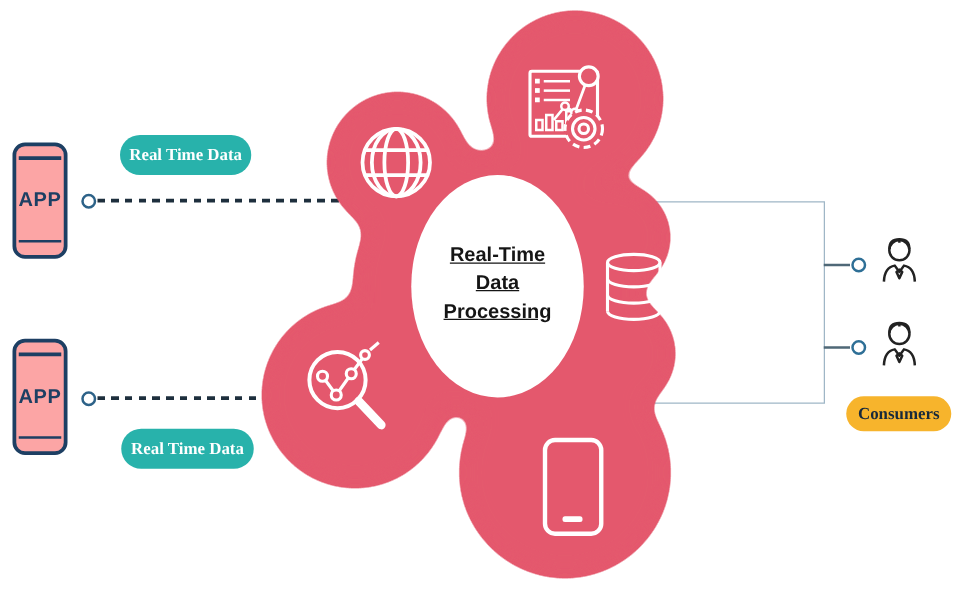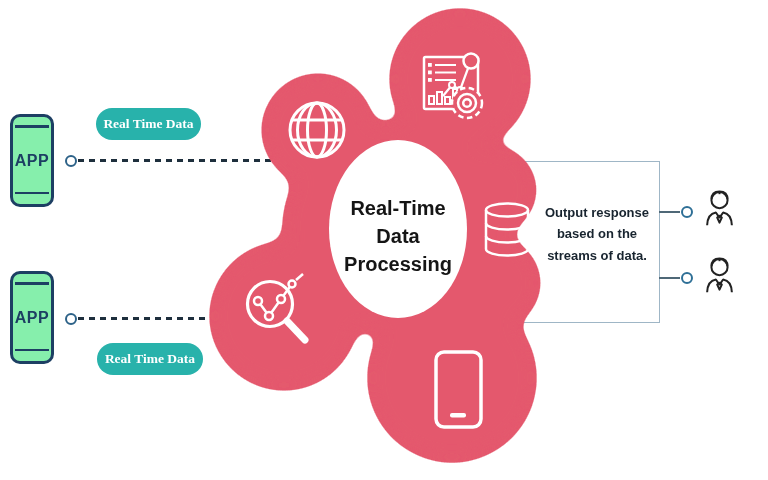--- a/index.html
+++ b/index.html
@@ -4,21 +4,21 @@
 <style>
   html,body{margin:0;padding:0;background:#fff;}
   .canvas{
     position:relative;width:768px;height:480px;background:#fff;overflow:hidden;
     font-family:"Liberation Sans",sans-serif;
   }
   
   .app-phone{
     position:absolute;width:38px;height:87px;
     border:3.5px solid var(--color-navy,#1d3f63);border-radius:10px;
-    background:#86efac;display:flex;align-items:center;justify-content:center;
+    background:#fca5a5;display:flex;align-items:center;justify-content:center;
   }
   .app-phone .line-top,.app-phone .line-bottom{
     position:absolute;left:2px;right:2px;height:2.5px;
     background:var(--color-navy,#1d3f63);
   }
   .app-phone .line-top{top:8px;}
   .app-phone .line-bottom{bottom:10px;}
   .app-label{
     font-size:16px;font-weight:700;color:var(--color-navy,#1d3f63);letter-spacing:.5px;
   }
@@ -55,22 +55,22 @@
     border:2.2px solid var(--color-connector,#2e6f96);background:#fff;z-index:2;
   }
   .person{position:absolute;width:33px;height:42px;z-index:2;}
   
   .blob-svg{position:absolute;left:0;top:0;z-index:1;}
   .blob-shape{fill:var(--color-red,#e4596d);}
   .red-fill{fill:var(--color-red,#e4596d);}
   .white-stroke{stroke:#fff;fill:none;}
   .center-title{
     position:absolute;left:328px;top:194px;width:140px;z-index:3;
-    text-align:center;font-size:20px;font-weight:700;color:#151515;
-    line-height:1.4;white-space:pre-line;
+    text-align:center;font-size:16px;font-weight:700;color:#151515;
+    line-height:1.4;white-space:pre-line;text-decoration:underline;
   }
 </style>
 </head>
 <body>
 
 <div class="canvas">
 
   <div class="output-box"></div>
 
   <div class="dash" style="left:78px;top:159px;width:208px;"></div>
@@ -169,23 +169,20 @@
   </div>
   <div class="app-phone" style="left:10px;top:271px;">
     <span class="line-top"></span>
     <span class="app-label">APP</span>
     <span class="line-bottom"></span>
   </div>
 
   <div class="pill teal" style="left:96px;top:108px;width:105px;height:32px;">Real Time Data</div>
   <div class="pill teal" style="left:97px;top:343px;width:106px;height:32px;">Real Time Data</div>
 
-  <div class="output-text">Output response
-based on the
-streams of data.</div>
 
   <div class="out-line" style="left:659px;top:211px;"></div>
   <div class="out-line" style="left:659px;top:277px;"></div>
   <div class="out-dot" style="left:681px;top:206px;"></div>
   <div class="out-dot" style="left:681px;top:272px;"></div>
 
   <svg class="person" style="left:703px;top:186px;" viewBox="0 0 36 44">
     <g stroke="#222" stroke-width="2.2" fill="none" stroke-linejoin="round">
       <circle cx="18" cy="14.5" r="8.8"></circle>
       <path d="M9.4 13.5 Q9 5 18 5 Q27 5 26.6 13.5"></path>
@@ -197,14 +194,15 @@
   <svg class="person" style="left:703px;top:253px;" viewBox="0 0 36 44">
     <g stroke="#222" stroke-width="2.2" fill="none" stroke-linejoin="round">
       <circle cx="18" cy="14.5" r="8.8"></circle>
       <path d="M9.4 13.5 Q9 5 18 5 Q27 5 26.6 13.5"></path>
       <path d="M18 5.2 V8"></path>
       <path d="M4.5 42 Q5 29.5 14 28 L18 33.5 L22 28 Q31 29.5 31.5 42"></path>
       <path d="M15.5 33.5 L18 39 L20.5 33.5 L18 31.5 Z"></path>
     </g>
   </svg>
 
+  <div class="pill yellow" style="left:677px;top:317px;width:84px;height:28px;z-index:2;">Consumers</div>
 
 </div>
 
 </body></html>

